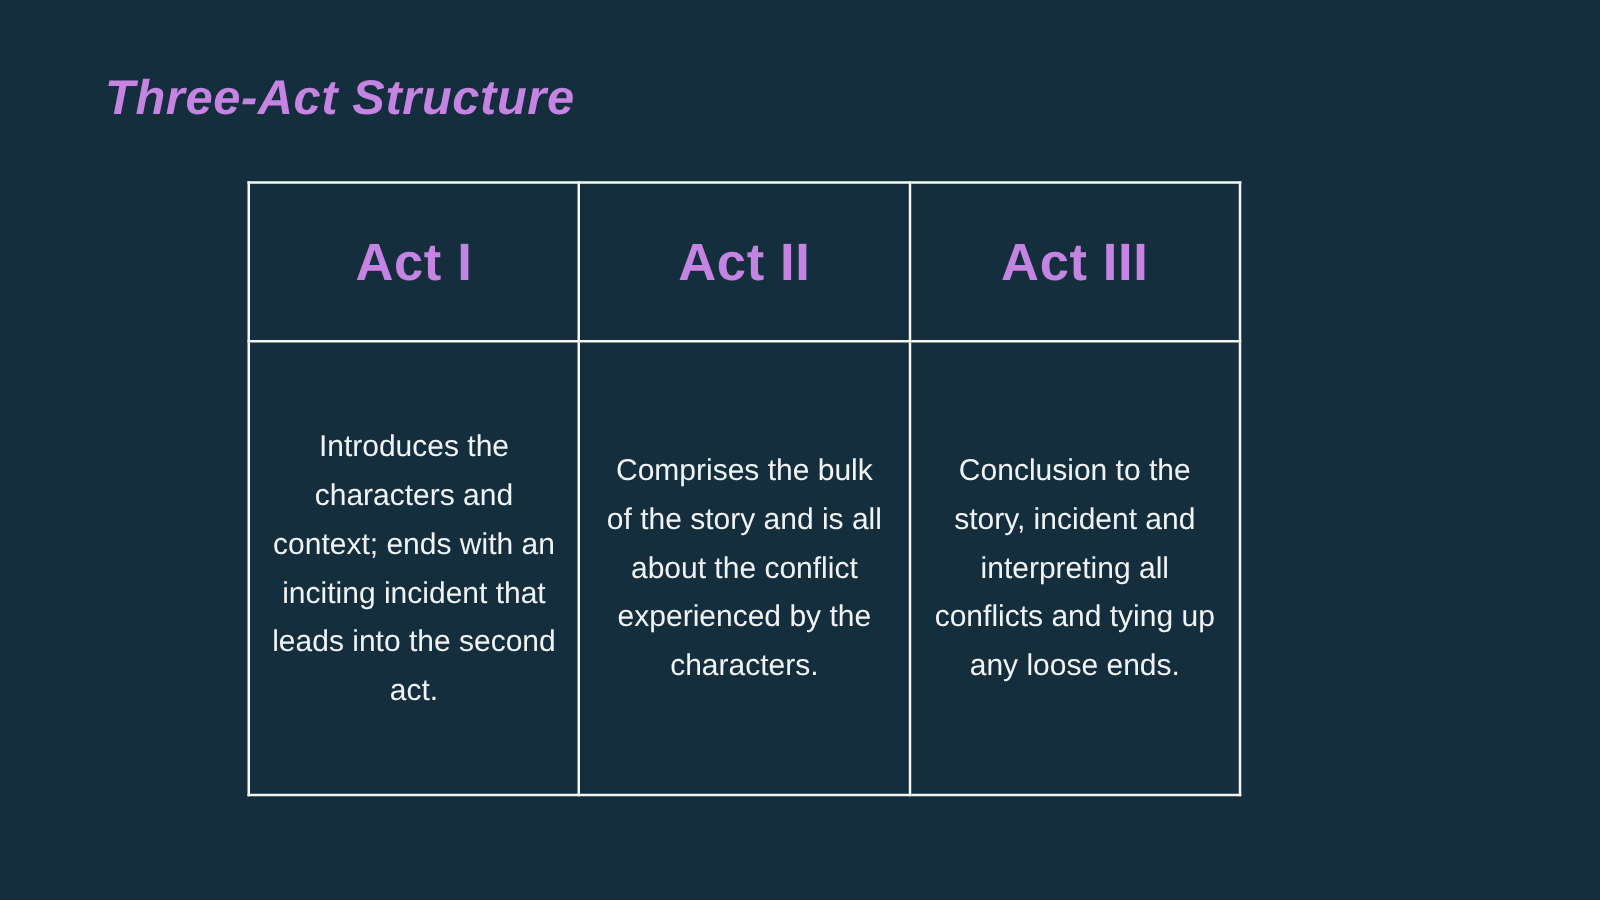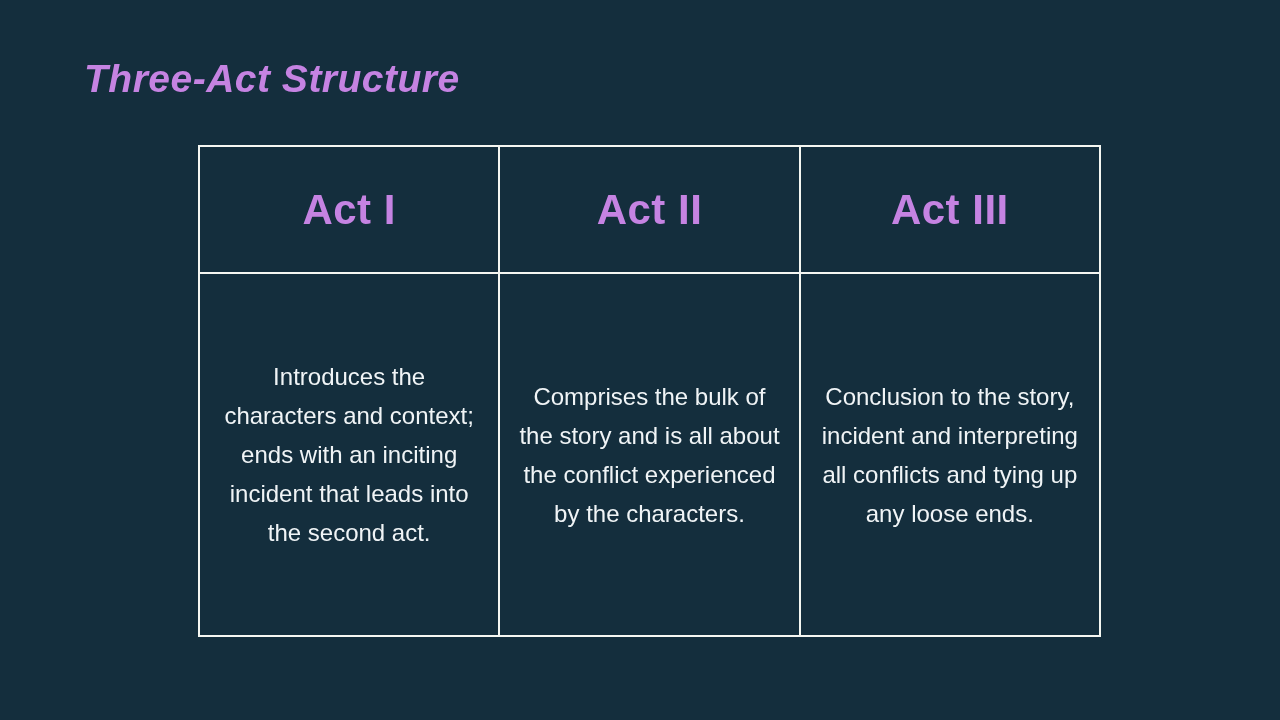--- a/index.html
+++ b/index.html
@@ -26,21 +26,21 @@
     font-size: 39px;
     font-weight: 700;
     font-style: italic;
     letter-spacing: 0.5px;
     color: var(--accent-purple);
   }
   .act-table {
     position: absolute;
     left: 189px;
     top: 136px;
-    width: 903px;
+    width: 795px;
     height: 492px;
     border-collapse: collapse;
     table-layout: fixed;
   }
   .act-table th, .act-table td {
     border: 2px solid var(--table-border);
     width: 33.333%;
     text-align: center;
     vertical-align: middle;
   }

